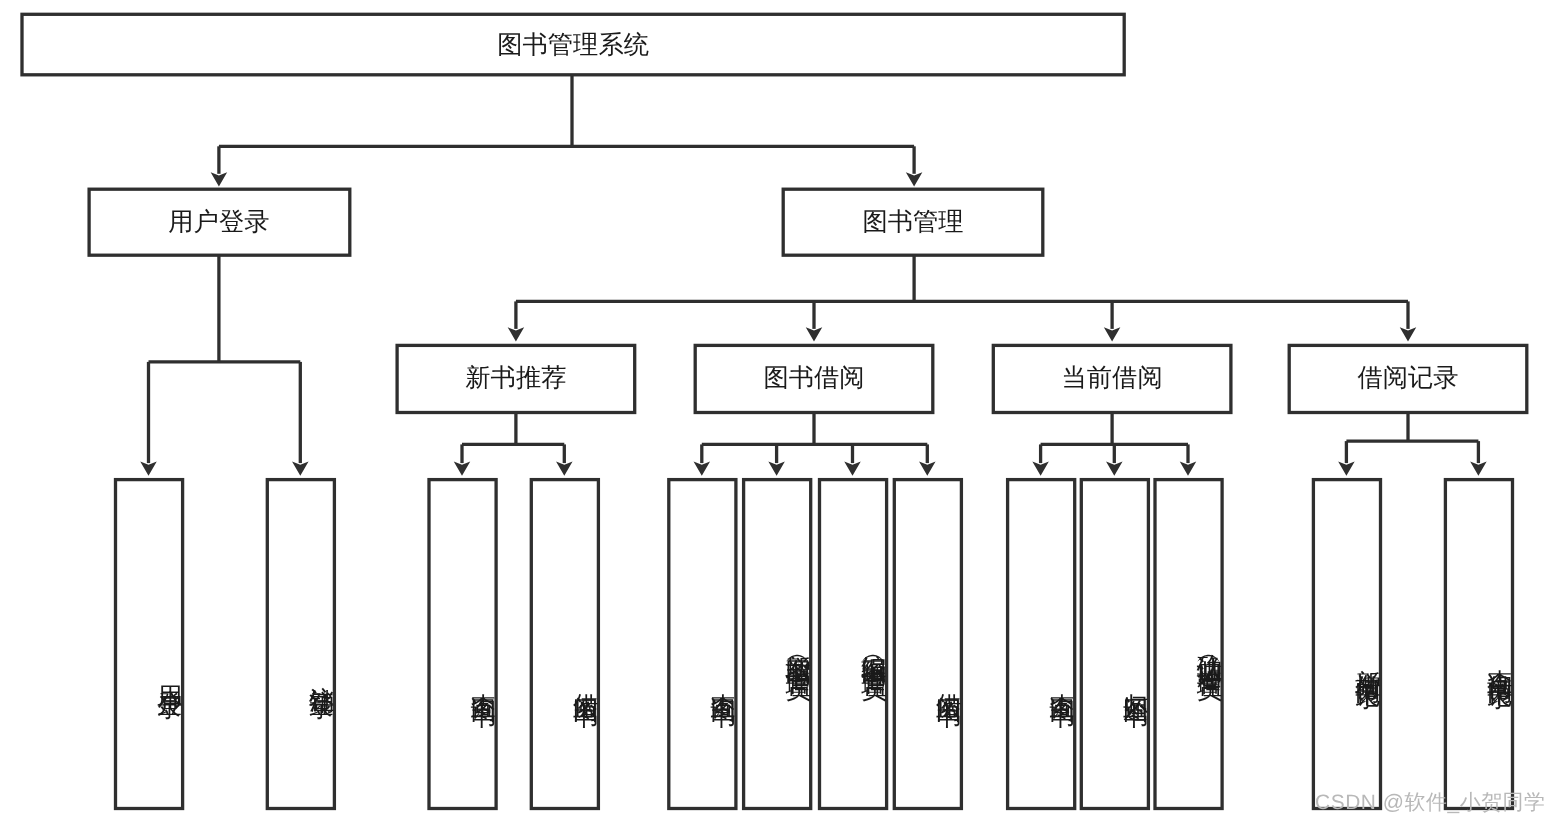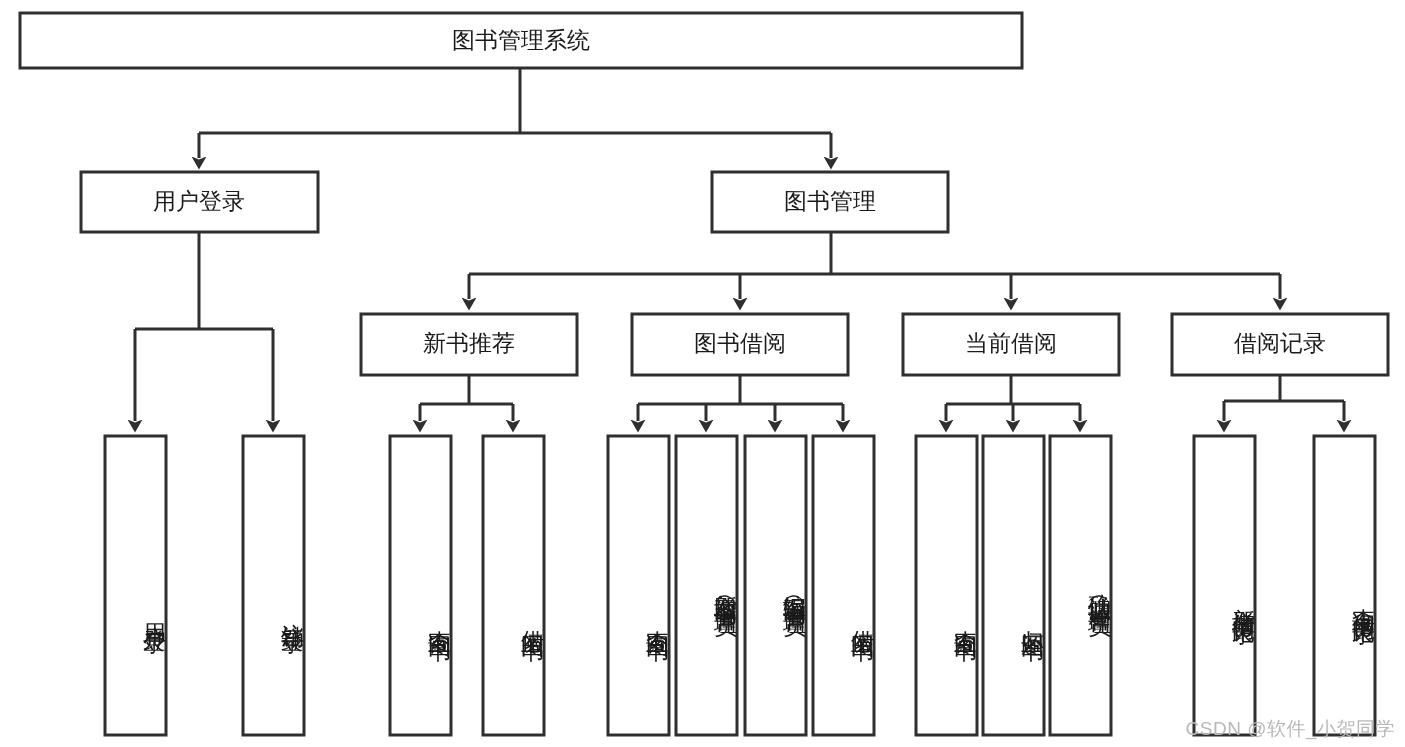--- a/index.html
+++ b/index.html
@@ -59,21 +59,21 @@
     letter-spacing: 3px;
     line-height: 1;
     display: flex;
     align-items: flex-start;
     justify-content: center;
     pointer-events: none;
     white-space: nowrap;
   }
   .watermark {
     position: absolute;
-    right: 10px;
+    right: 0;
     bottom: 5px;
     font-family: "Liberation Sans", "DejaVu Sans", sans-serif;
     font-size: 19px;
     color: #b8b8b8;
     letter-spacing: 0.5px;
     white-space: nowrap;
   }
 </style>
 </head>
 <body>

